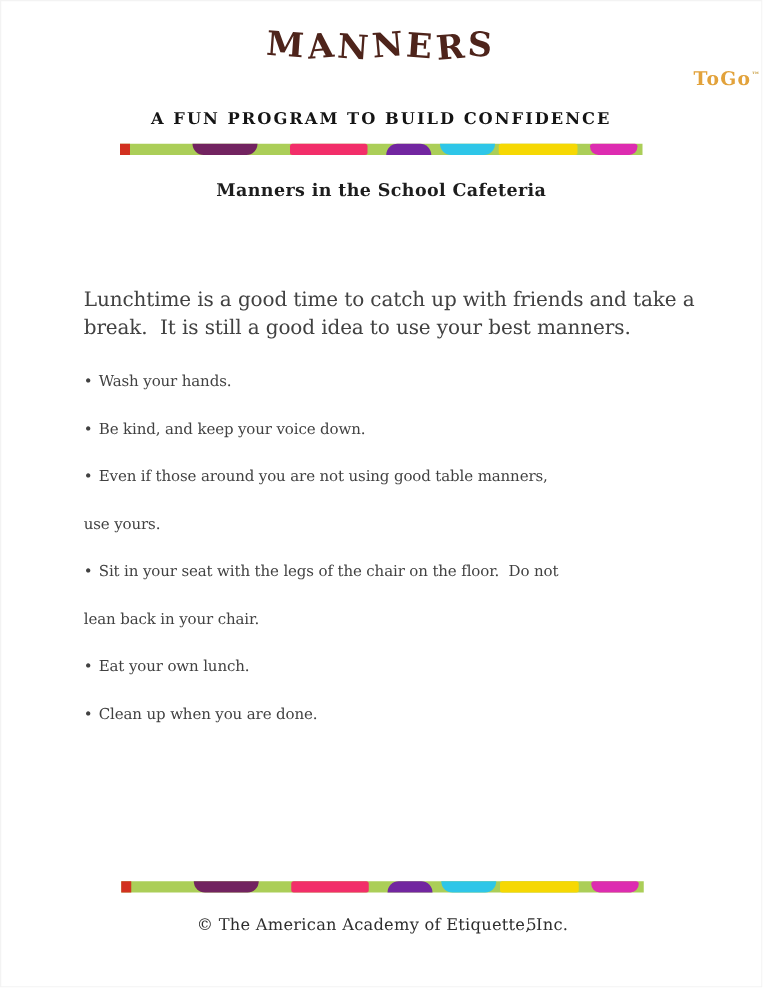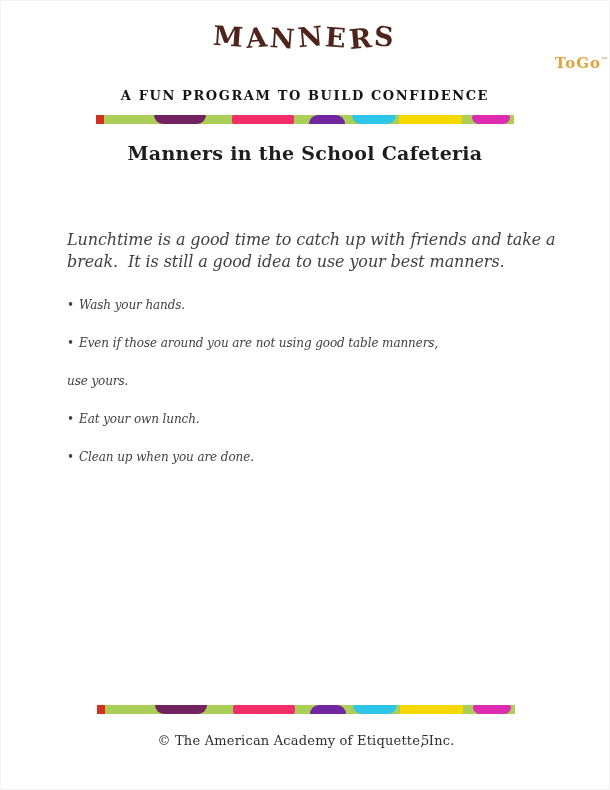--- a/index.html
+++ b/index.html
@@ -54,28 +54,28 @@
   .s-dome-dn { left:256px; width:44px; background:#2ec6e8; border-radius:0 0 22px 22px; height:9px; }
   .s-yellow  { left:303px; width:63px; background:#f6d803; border-radius:2px; }
   .s-magenta { left:376px; width:38px; background:#dd2cb0; border-radius:3px 3px 9px 9px; }
 
   .stripe.bottom { position:absolute; left:96px; bottom:75px; margin:0; }
 
   
   .heading {
     margin:18px 0 0;
     text-align:center;
-    font-size:19px; font-weight:bold;
+    font-size:14px; font-weight:bold;
     color:#1d1d1d;
     letter-spacing:0.3px;
     line-height:23px;
   }
 
   
-  main { margin:64px 47px 0 66px; color:#414141;font-style:italic; }
+  main { margin:64px 47px 0 66px; color:#414141; }
   .intro {
     margin:0;
     font-size:16px;
     line-height:22px;
     letter-spacing:-0.1px;
     white-space:pre-wrap;
   }
   .bullets { margin-top:13px; }
   .bullet {
     font-size:12px;
@@ -120,22 +120,25 @@
   </div>
 
   <h1 class="heading">Manners in the School Cafeteria</h1>
 
   <main>
     <p class="intro">Lunchtime is a good time to catch up with friends and take a
 break.  It is still a good idea to use your best manners.</p>
 
     <div class="bullets">
       <div class="bullet"><span class="bm">•</span><span>Wash your hands.</span></div>
+      <div class="bullet"><span class="bm">•</span><span>Be kind, and keep your voice down.</span></div>
       <div class="bullet"><span class="bm">•</span><span>Even if those around you are not using good table manners,
 use yours.</span></div>
+      <div class="bullet"><span class="bm">•</span><span>Sit in your seat with the legs of the chair on the floor.  Do not
+lean back in your chair.</span></div>
       <div class="bullet"><span class="bm">•</span><span>Eat your own lunch.</span></div>
       <div class="bullet"><span class="bm">•</span><span>Clean up when you are done.</span></div>
     </div>
   </main>
 
   <div class="stripe bottom">
     <div class="shp s-red"></div>
     <div class="shp s-plum"></div>
     <div class="shp s-pink"></div>
     <div class="shp s-dome-up"></div>

